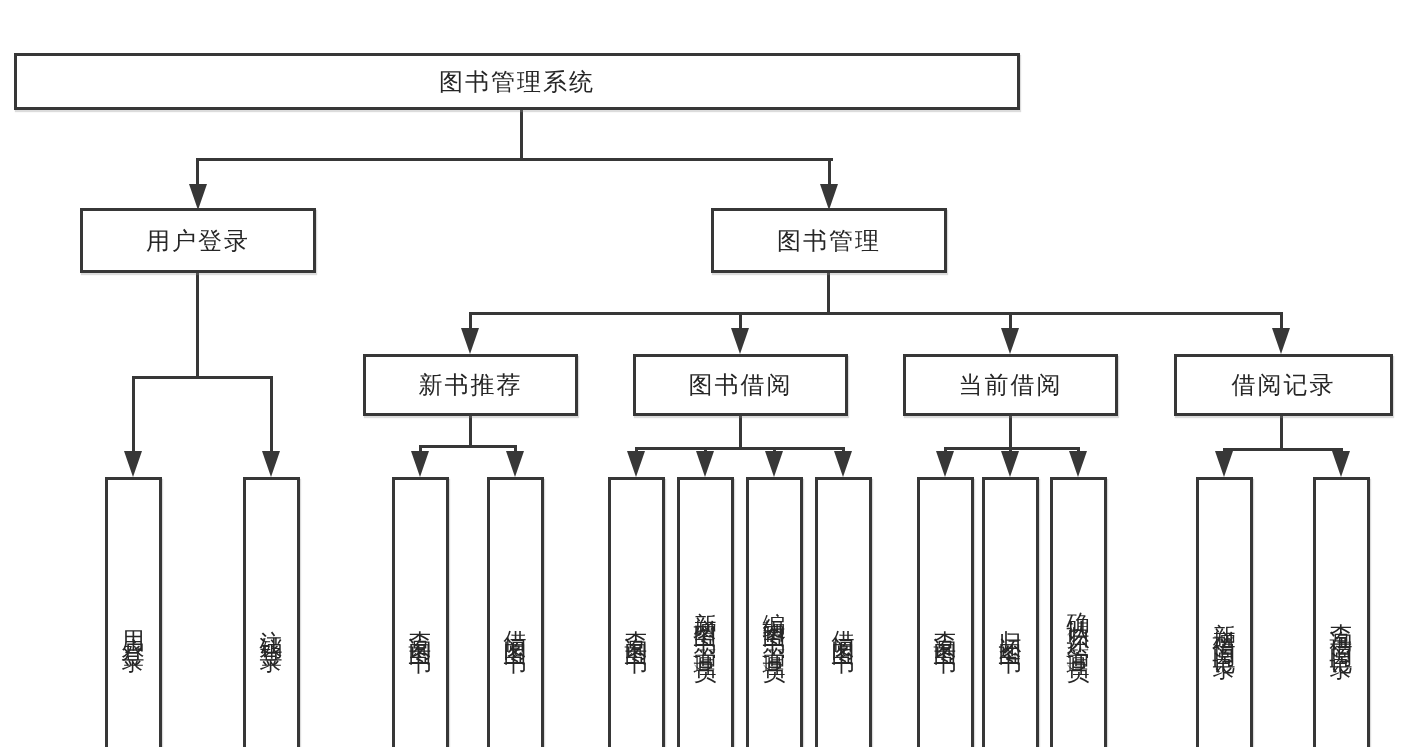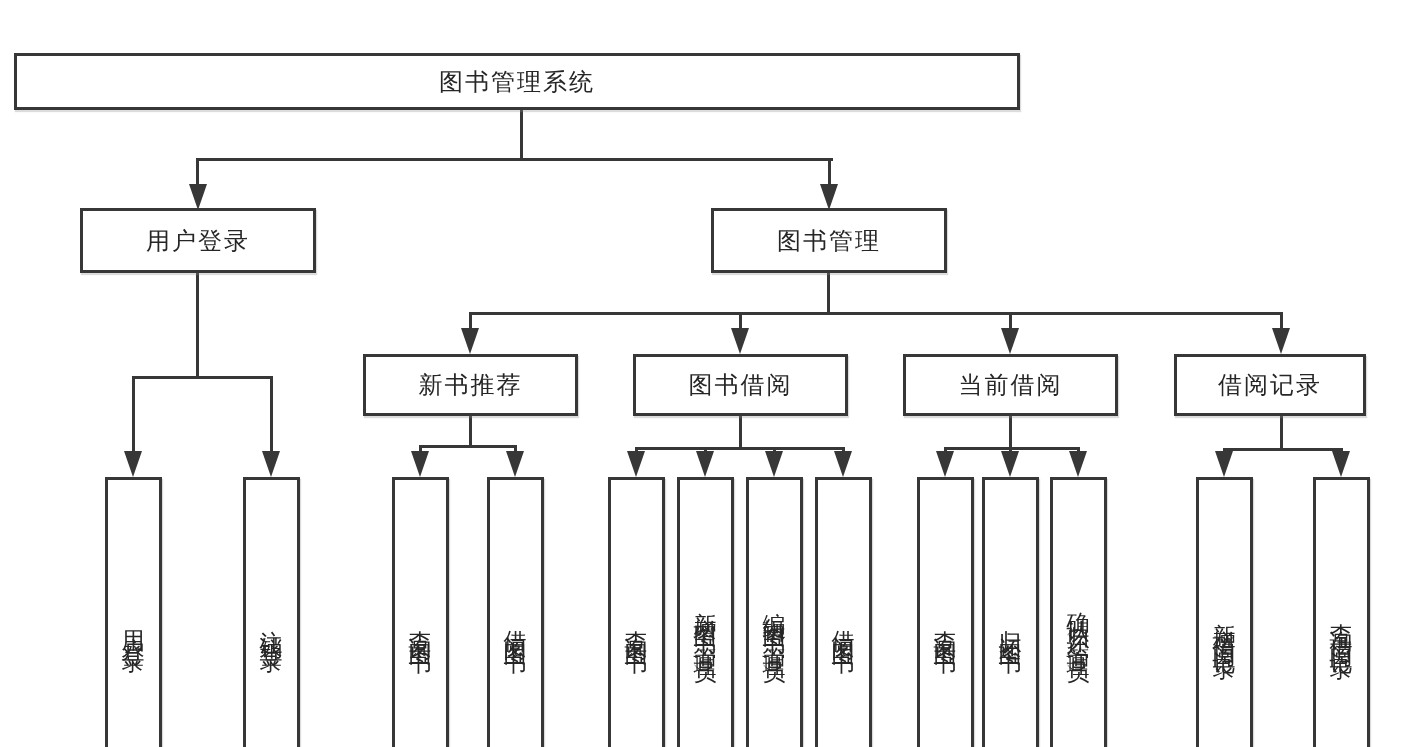--- a/index.html
+++ b/index.html
@@ -13,21 +13,21 @@
     border:3px solid #373737;display:flex;align-items:center;justify-content:center;
     font-size:24px;letter-spacing:2px;white-space:nowrap;
     box-shadow:1px 2px 1px rgba(140,140,140,.30);
   }
   .p-root{left:14px;top:13px;width:1006px;height:57px;}
   .p-user{left:80px;top:168px;width:236px;height:65px;}
   .p-mgmt{left:711px;top:168px;width:236px;height:65px;}
   .p-nb{left:363px;top:314px;width:215px;height:62px;}
   .p-bb{left:633px;top:314px;width:215px;height:62px;}
   .p-cb{left:903px;top:314px;width:215px;height:62px;}
-  .p-br{left:1174px;top:314px;width:192px;height:62px;}
+  .p-br{left:1174px;top:314px;width:219px;height:62px;}
   .leaf{top:437px;width:57px;height:297px;letter-spacing:0;}
   .p-l1{left:105px;} .p-l2{left:243px;} .p-l3{left:392px;} .p-l4{left:487px;}
   .p-l5{left:608px;} .p-l6{left:677px;} .p-l7{left:746px;} .p-l8{left:815px;}
   .p-l9{left:917px;} .p-l10{left:982px;} .p-l11{left:1050px;}
   .p-l12{left:1196px;} .p-l13{left:1313px;}
   .vtxt{
     writing-mode:vertical-rl;text-orientation:mixed;
     font-size:23px;line-height:1.05;letter-spacing:7px;
   }
   

